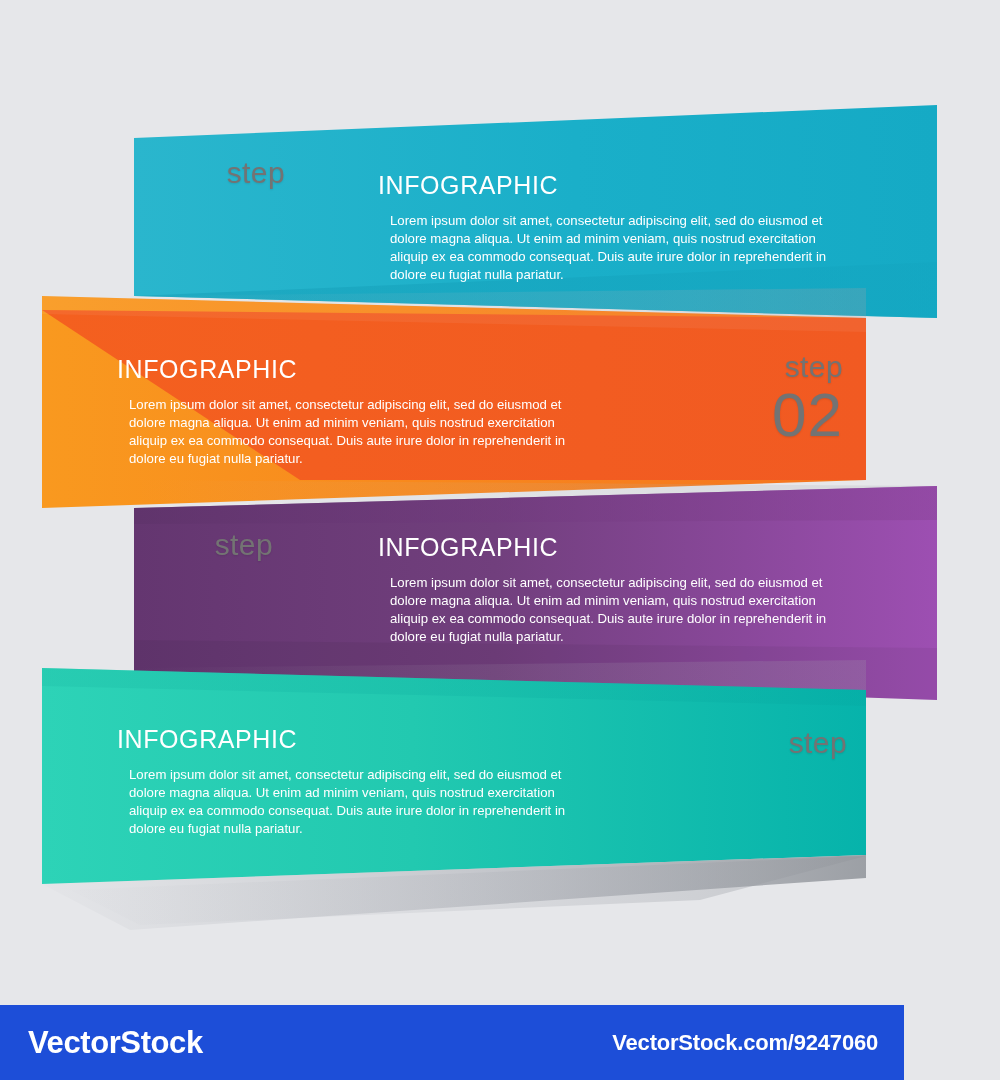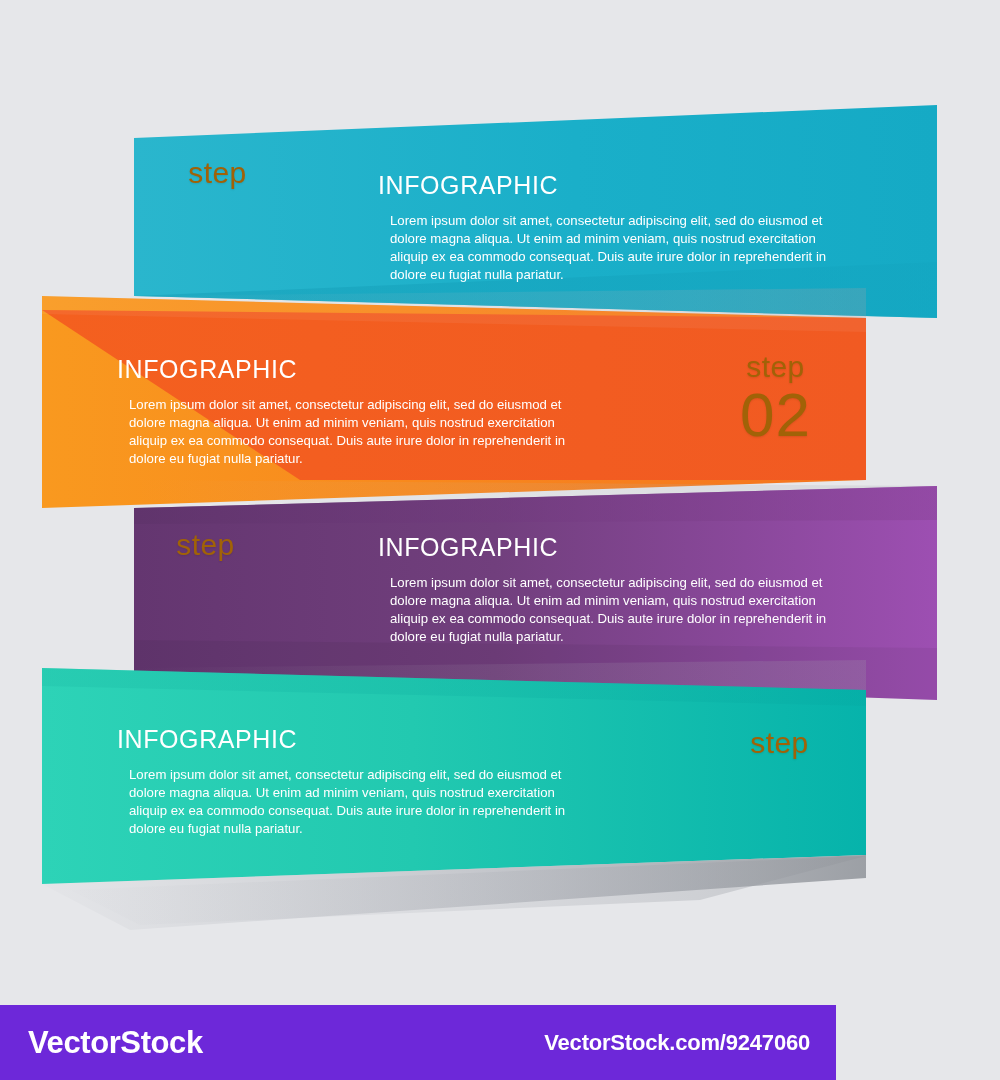--- a/index.html
+++ b/index.html
@@ -26,23 +26,23 @@
   }
   #bands-svg {
     position: absolute;
     left: 0;
     top: 0;
     width: 1000px;
     height: 1005px;
   }
   .step-block {
     position: absolute;
-    text-align: center;
+    text-align: right;
     line-height: 1;
-    color: #a16207;
+    color: #737373;
     text-shadow: 0 1px 2px rgba(0,0,0,0.10);
   }
   .step-word {
     font-size: 30px;
     font-weight: normal;
     letter-spacing: 0.4px;
     display: block;
     margin-bottom: 2px;
   }
   .step-num {
@@ -69,23 +69,23 @@
     color: #ffffff;
     margin: 12px;
     font-weight: normal;
   }
 
   
   #footer-bar {
     position: absolute;
     left: 0;
     top: 1005px;
-    width: 836px;
+    width: 904px;
     height: 75px;
-    background: #6d28d9;
+    background: #1d4ed8;
   }
   #footer-logo {
     position: absolute;
     left: 28px;
     top: 50%;
     transform: translateY(-50%);
     color: #ffffff;
     font-size: 31px;
     font-weight: bold;
     letter-spacing: -0.4px;

